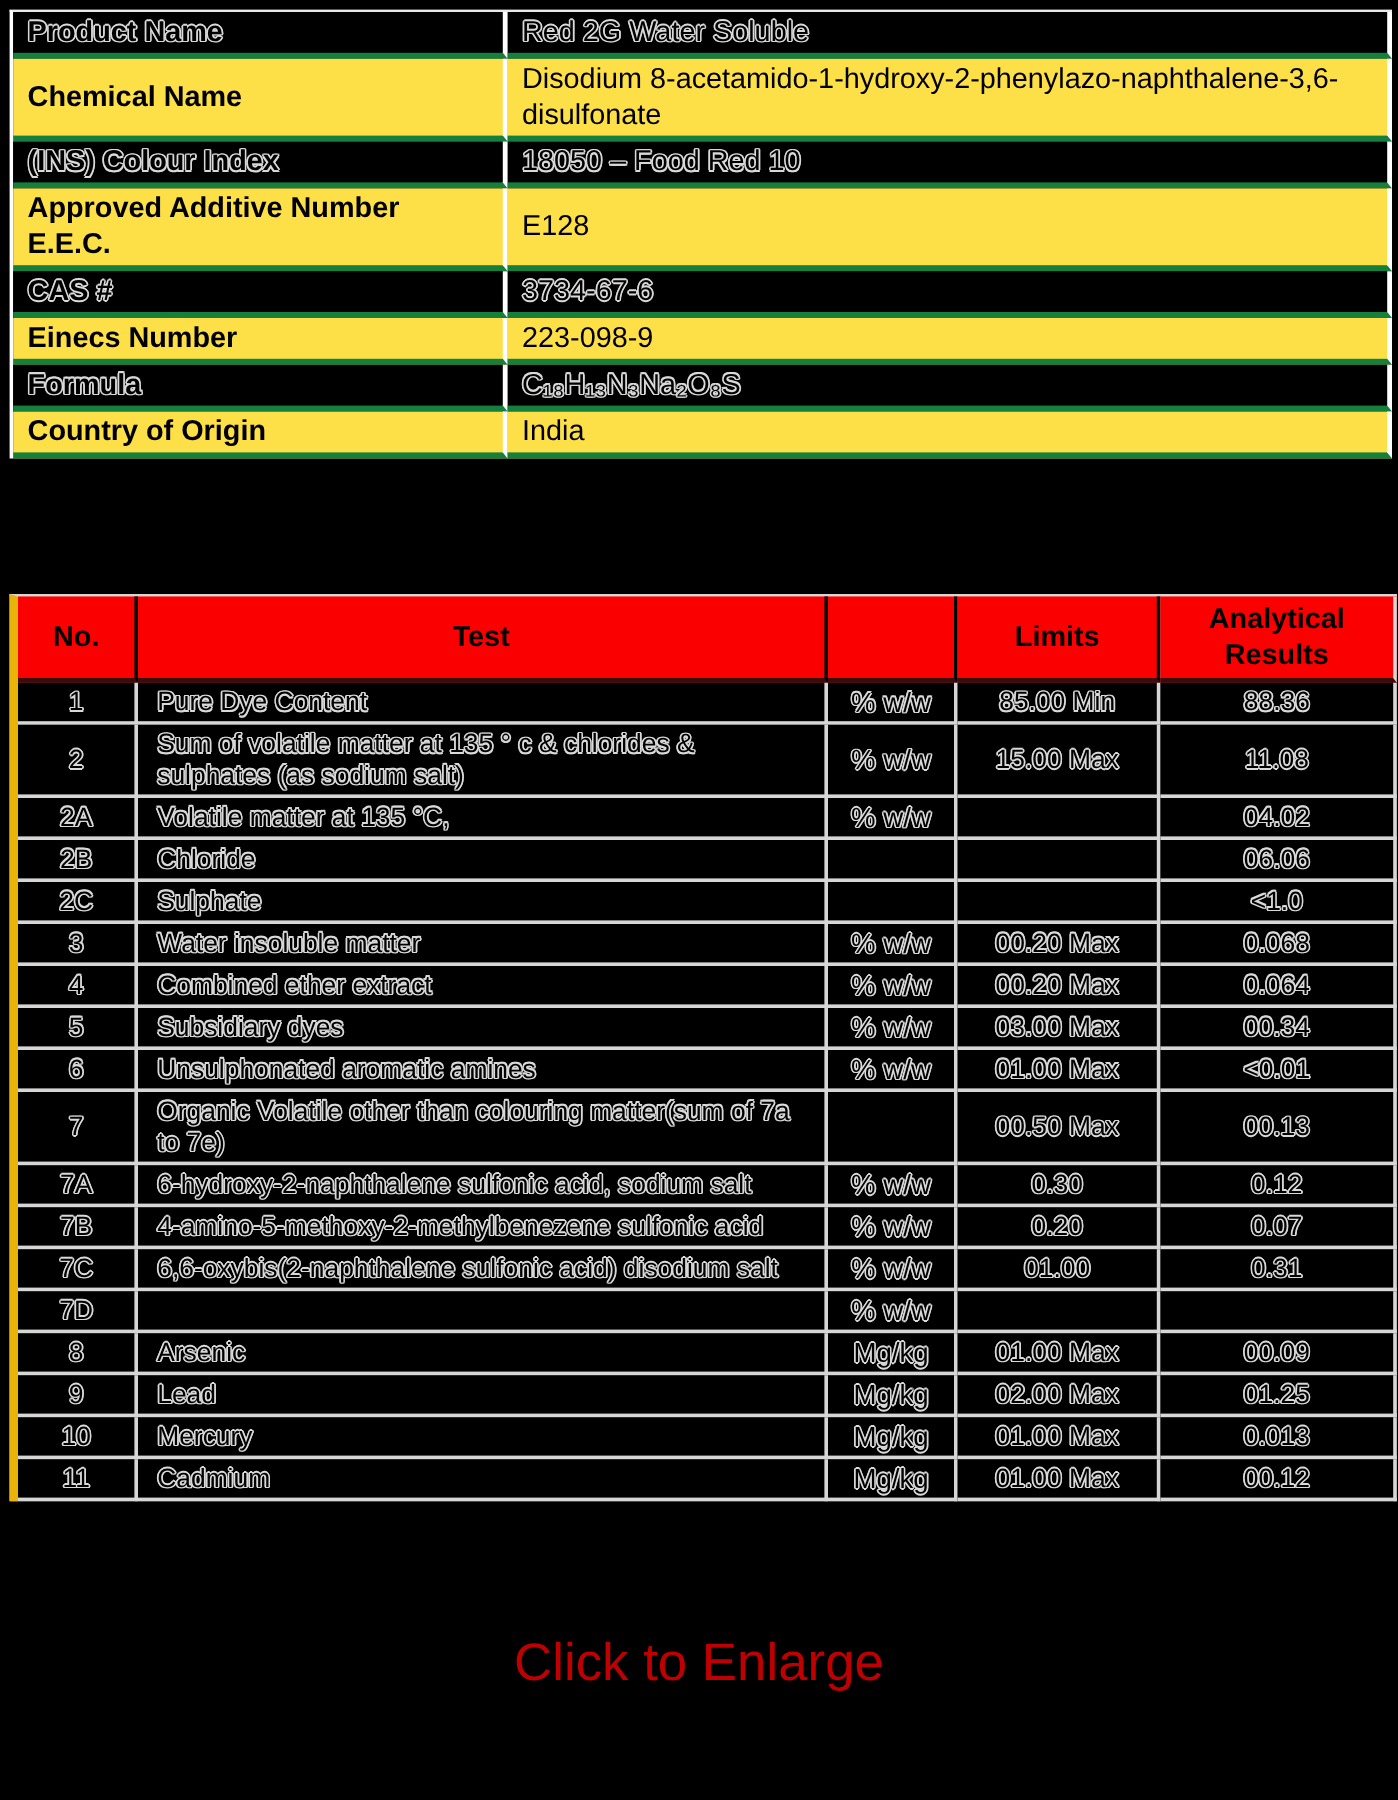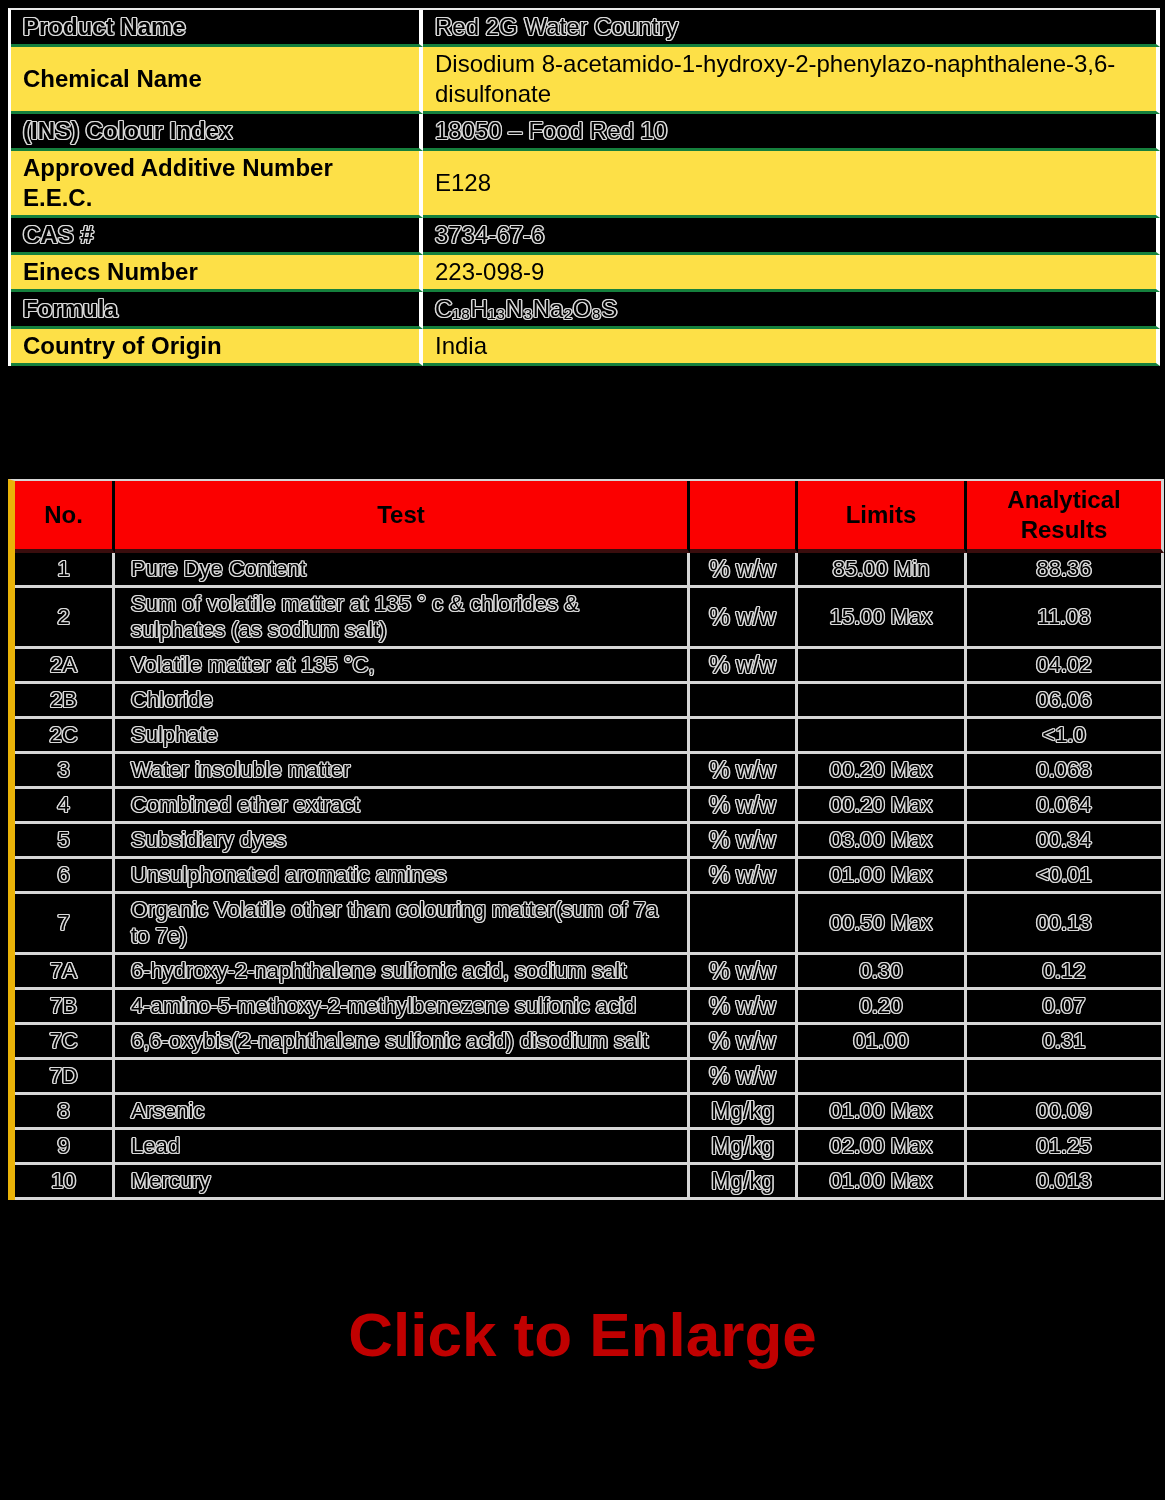--- a/index.html
+++ b/index.html
@@ -17,21 +17,21 @@
     width: 1149px;
     margin: 8px 8px 0 8px;
     border-collapse: separate;
     border-spacing: 0;
     border-left: 3px solid #ffffff;
     border-top: 2px solid #e9e9e9;
     table-layout: fixed;
   }
   .info-table td {
     border-right: 4px solid #ffffff;
-    border-bottom: 3px solid #15803d;
+    border-bottom: 5px solid #15803d;
     padding: 2px 12px;
     font-size: 24px;
     line-height: 30px;
     vertical-align: middle;
   }
   .info-table .c-label { width: 412px; }
   .info-table .c-value { width: 737px; }
   .info-row.dark  { background: #000000; }
   .info-row.light { background: #fde047; }
   .info-row.light td { color: #000000; }
@@ -96,41 +96,40 @@
   .test-table td.col-test   { text-align: left; padding-left: 16px; }
   .test-table td.col-unit   { font-size: 23px; }
 
   
   .footer {
     margin-top: 100px;
     text-align: center;
   }
   .enlarge {
     display: inline-block;
-    font-size: 62px;
+    font-size: 44px;
     line-height: 70px;
     color: #c00000;
     cursor: pointer;
-    font-weight: bold;
   }
 </style>
 </head>
 <body>
 
 <div class="page">
 
   <table class="info-table">
     <colgroup>
       <col class="c-label">
       <col class="c-value">
     </colgroup>
     <tbody>
         <tr class="info-row dark">
           <td class="info-label outlined">Product Name</td>
-          <td class="info-value outlined">Red 2G Water Country</td>
+          <td class="info-value outlined">Red 2G Water Soluble</td>
         </tr>
         <tr class="info-row light">
           <td class="info-label">Chemical Name</td>
           <td class="info-value">Disodium 8-acetamido-1-hydroxy-2-phenylazo-naphthalene-3,6-disulfonate</td>
         </tr>
         <tr class="info-row dark">
           <td class="info-label outlined">(INS) Colour Index</td>
           <td class="info-value outlined">18050 – Food Red 10</td>
         </tr>
         <tr class="info-row light">
@@ -286,20 +285,27 @@
           <td class="col-limit outlined">02.00 Max</td>
           <td class="col-result outlined">01.25</td>
         </tr>
         <tr>
           <td class="col-no outlined">10</td>
           <td class="col-test outlined">Mercury</td>
           <td class="col-unit outlined">Mg/kg</td>
           <td class="col-limit outlined">01.00 Max</td>
           <td class="col-result outlined">0.013</td>
         </tr>
+        <tr>
+          <td class="col-no outlined">11</td>
+          <td class="col-test outlined">Cadmium</td>
+          <td class="col-unit outlined">Mg/kg</td>
+          <td class="col-limit outlined">01.00 Max</td>
+          <td class="col-result outlined">00.12</td>
+        </tr>
       </tbody>
   </table>
 
   <div class="footer">
     <span class="enlarge">Click to Enlarge</span>
   </div>
 
 </div>
 
 </body></html>

